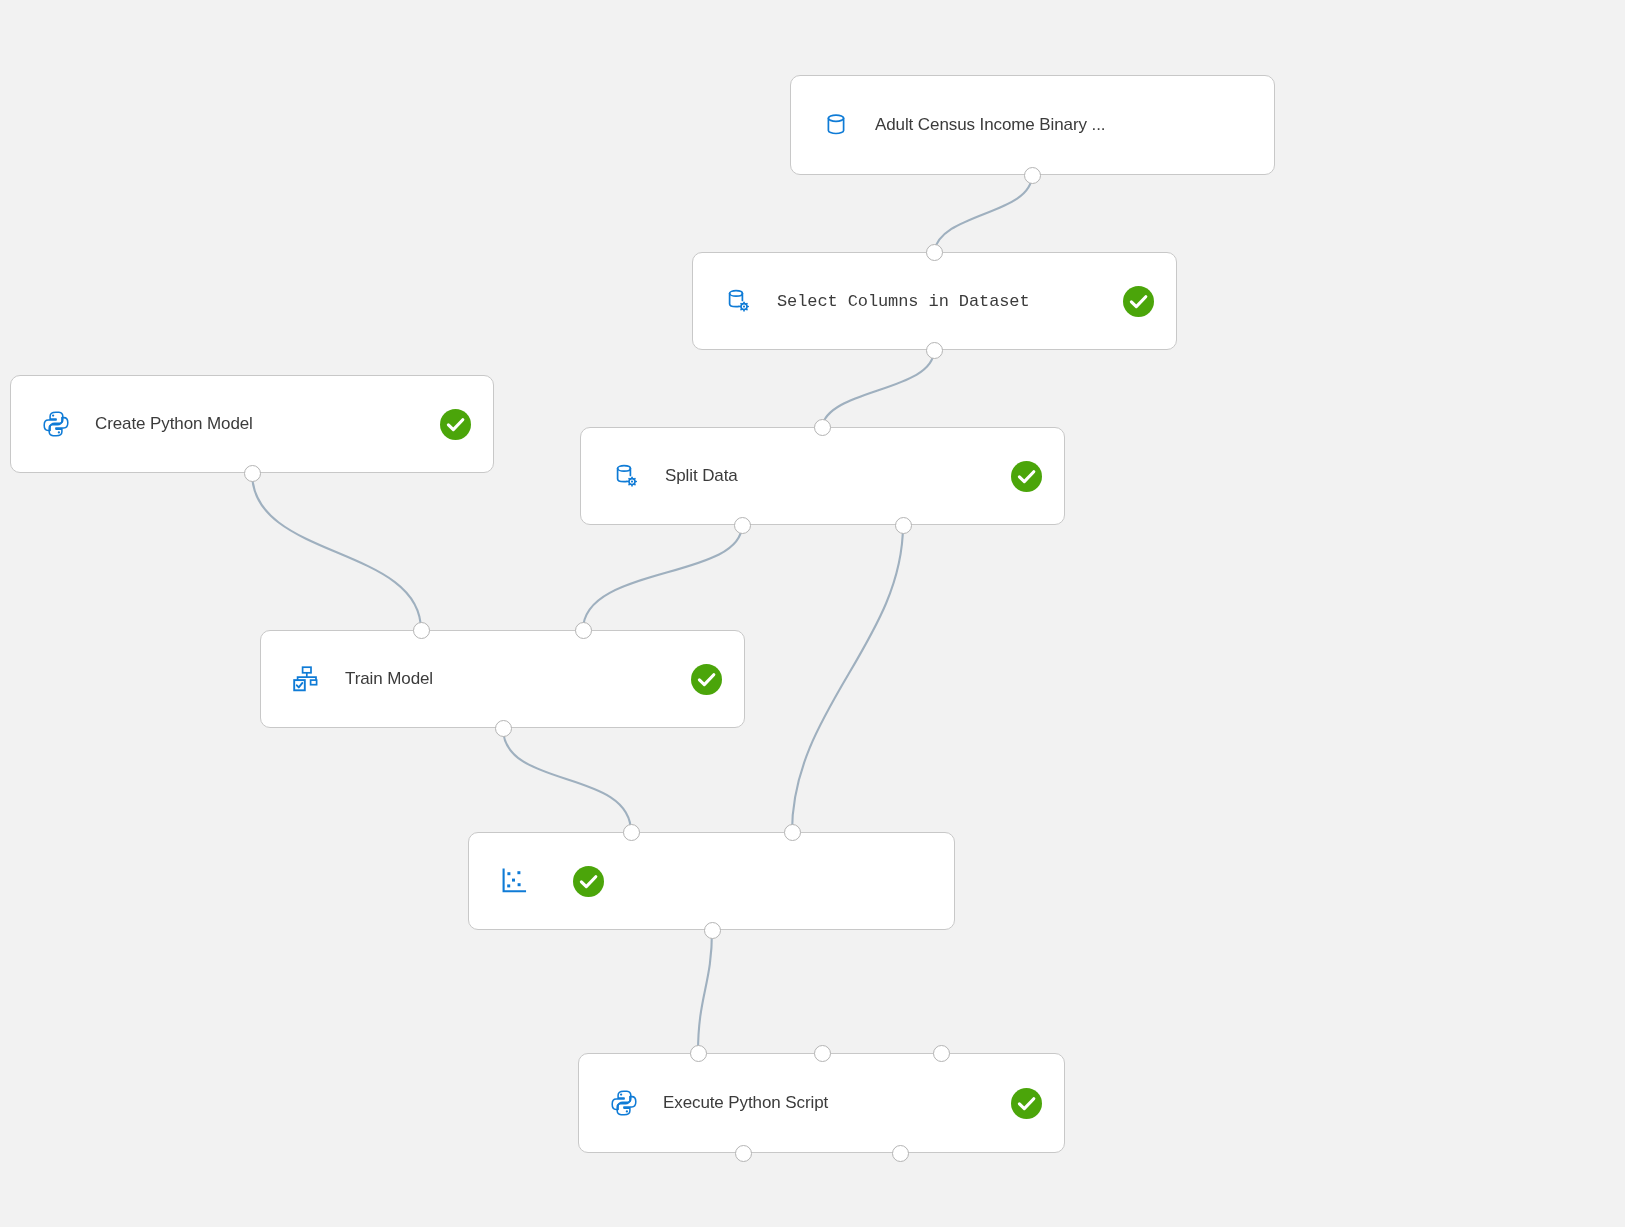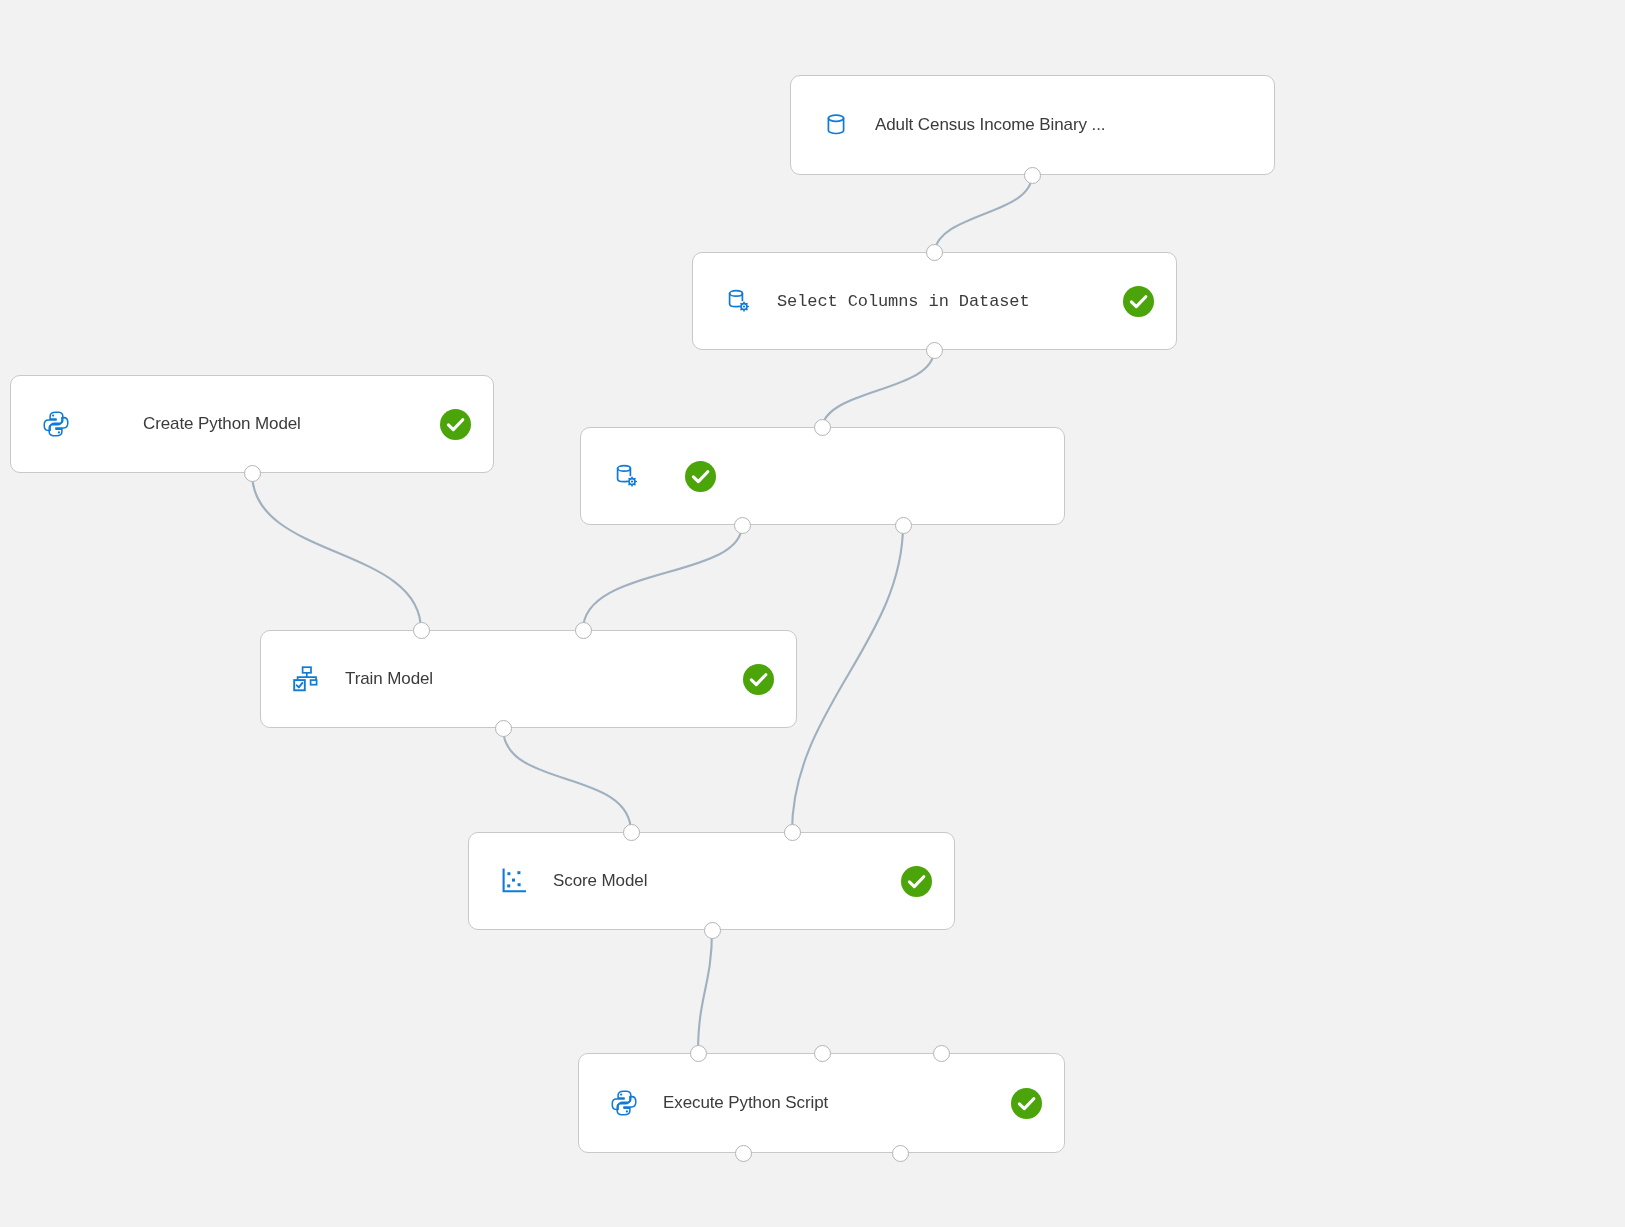--- a/index.html
+++ b/index.html
@@ -131,21 +131,21 @@
         <span class="node-label">Select Columns in Dataset</span>
         <span class="node-status">
           <svg width="31" height="31" viewBox="0 0 31 31">
             <circle cx="15.5" cy="15.5" r="15.5" fill="#4ba50a"></circle>
             <path d="M 8.4 15.9 L 13.3 20.6 L 22.8 10.7" fill="none" stroke="#ffffff" stroke-width="3.1" stroke-linecap="round" stroke-linejoin="round"></path>
           </svg>
         </span>
       </div>
       <div class="port" style="left: 934px; top: 252px;"></div>
       <div class="port" style="left: 934px; top: 350px;"></div>
-      <div class="node" style="left: 10px; top: 375px; width: 484px; height: 98px; gap: 48px;">
+      <div class="node" style="left: 10px; top: 375px; width: 484px; height: 98px;">
         <span class="node-icon">
           <svg width="30" height="30" viewBox="0 0 30 30">
             <path d="M 14.8 3.2 C 10.6 3.2 9.1 4.9 9.1 7.2 L 9.1 9.9 L 15.1 9.9 L 15.1 11 L 7.2 11 C 4.8 11 3.2 12.6 3.2 16.2 C 3.2 19.8 4.7 21.4 7.1 21.4 L 9.1 21.4 L 9.1 18.3 C 9.1 15.8 11.1 14.2 13.5 14.2 L 18.4 14.2 C 20.4 14.2 21.8 12.8 21.8 10.8 L 21.8 7.2 C 21.8 5.1 20.1 3.5 17.9 3.2 C 16.9 3.1 15.8 3.2 14.8 3.2 Z" fill="none" stroke="#0f7bd6" stroke-width="1.55" stroke-linejoin="round"></path>
             <circle cx="12.1" cy="6.6" r="1.15" fill="#0f7bd6"></circle>
             <path d="M 15.2 26.8 C 19.4 26.8 20.9 25.1 20.9 22.8 L 20.9 20.1 L 14.9 20.1 L 14.9 19 L 22.8 19 C 25.2 19 26.8 17.4 26.8 13.8 C 26.8 10.2 25.3 8.6 22.9 8.6 L 20.9 8.6 L 20.9 11.7 C 20.9 14.2 18.9 15.8 16.5 15.8 L 11.6 15.8 C 9.6 15.8 8.2 17.2 8.2 19.2 L 8.2 22.8 C 8.2 24.9 9.9 26.5 12.1 26.8 C 13.1 26.9 14.2 26.8 15.2 26.8 Z" fill="none" stroke="#0f7bd6" stroke-width="1.55" stroke-linejoin="round"></path>
             <circle cx="17.9" cy="23.4" r="1.15" fill="#0f7bd6"></circle>
           </svg>
         </span>
         <span class="node-label">Create Python Model</span>
         <span class="node-status">
@@ -169,31 +169,32 @@
               <path d="M 21 23.9 L 21 24.9"></path>
               <path d="M 16.7 20.6 L 17.7 20.6"></path>
               <path d="M 24.3 20.6 L 25.3 20.6"></path>
               <path d="M 18 17.6 L 18.7 18.3"></path>
               <path d="M 23.3 22.9 L 24 23.6"></path>
               <path d="M 24 17.6 L 23.3 18.3"></path>
               <path d="M 18.7 22.9 L 18 23.6"></path>
             </g>
           </svg>
         </span>
+        <span class="node-label">Split Data</span>
         <span class="node-status">
           <svg width="31" height="31" viewBox="0 0 31 31">
             <circle cx="15.5" cy="15.5" r="15.5" fill="#4ba50a"></circle>
             <path d="M 8.4 15.9 L 13.3 20.6 L 22.8 10.7" fill="none" stroke="#ffffff" stroke-width="3.1" stroke-linecap="round" stroke-linejoin="round"></path>
           </svg>
         </span>
       </div>
       <div class="port" style="left: 822px; top: 427px;"></div>
       <div class="port" style="left: 742px; top: 525px;"></div>
       <div class="port" style="left: 903px; top: 525px;"></div>
-      <div class="node" style="left: 260px; top: 630px; width: 537px; height: 98px;">
+      <div class="node" style="left: 260px; top: 630px; width: 485px; height: 98px;">
         <span class="node-icon">
           <svg width="30" height="30" viewBox="0 0 30 30">
             <rect x="11.6" y="3.2" width="8.4" height="5.6" fill="none" stroke="#0f7bd6" stroke-width="1.7"></rect>
             <path d="M 15.8 8.8 L 15.8 13.2" stroke="#0f7bd6" stroke-width="1.7"></path>
             <path d="M 6.6 16.1 L 6.6 13.2 L 25 13.2 L 25 16.1" fill="none" stroke="#0f7bd6" stroke-width="1.7"></path>
             <rect x="19.6" y="16.1" width="6.0" height="4.6" fill="none" stroke="#0f7bd6" stroke-width="1.7"></rect>
             <rect x="3.2" y="16.1" width="10.6" height="10.2" fill="none" stroke="#0f7bd6" stroke-width="1.9"></rect>
             <path d="M 5.8 21.3 L 7.8 23.4 L 11.4 18.9" fill="none" stroke="#0f7bd6" stroke-width="1.9" stroke-linecap="round" stroke-linejoin="round"></path>
           </svg>
         </span>
@@ -212,21 +213,20 @@
         <span class="node-icon">
           <svg width="30" height="30" viewBox="0 0 30 30">
             <path d="M 4.6 3.6 L 4.6 25.2 L 26.0 25.2" fill="none" stroke="#0f7bd6" stroke-width="2.1" stroke-linecap="square"></path>
             <rect x="8.4" y="6.2" width="3.0" height="3.0" fill="#0f7bd6"></rect>
             <rect x="18.4" y="5.2" width="3.0" height="3.0" fill="#0f7bd6"></rect>
             <rect x="13.0" y="12.6" width="3.0" height="3.0" fill="#0f7bd6"></rect>
             <rect x="8.2" y="18.4" width="3.0" height="3.0" fill="#0f7bd6"></rect>
             <rect x="18.6" y="17.2" width="3.0" height="3.0" fill="#0f7bd6"></rect>
           </svg>
         </span>
-        <span class="node-label">Score Model</span>
         <span class="node-status">
           <svg width="31" height="31" viewBox="0 0 31 31">
             <circle cx="15.5" cy="15.5" r="15.5" fill="#4ba50a"></circle>
             <path d="M 8.4 15.9 L 13.3 20.6 L 22.8 10.7" fill="none" stroke="#ffffff" stroke-width="3.1" stroke-linecap="round" stroke-linejoin="round"></path>
           </svg>
         </span>
       </div>
       <div class="port" style="left: 631px; top: 832px;"></div>
       <div class="port" style="left: 792px; top: 832px;"></div>
       <div class="port" style="left: 712px; top: 930px;"></div>

